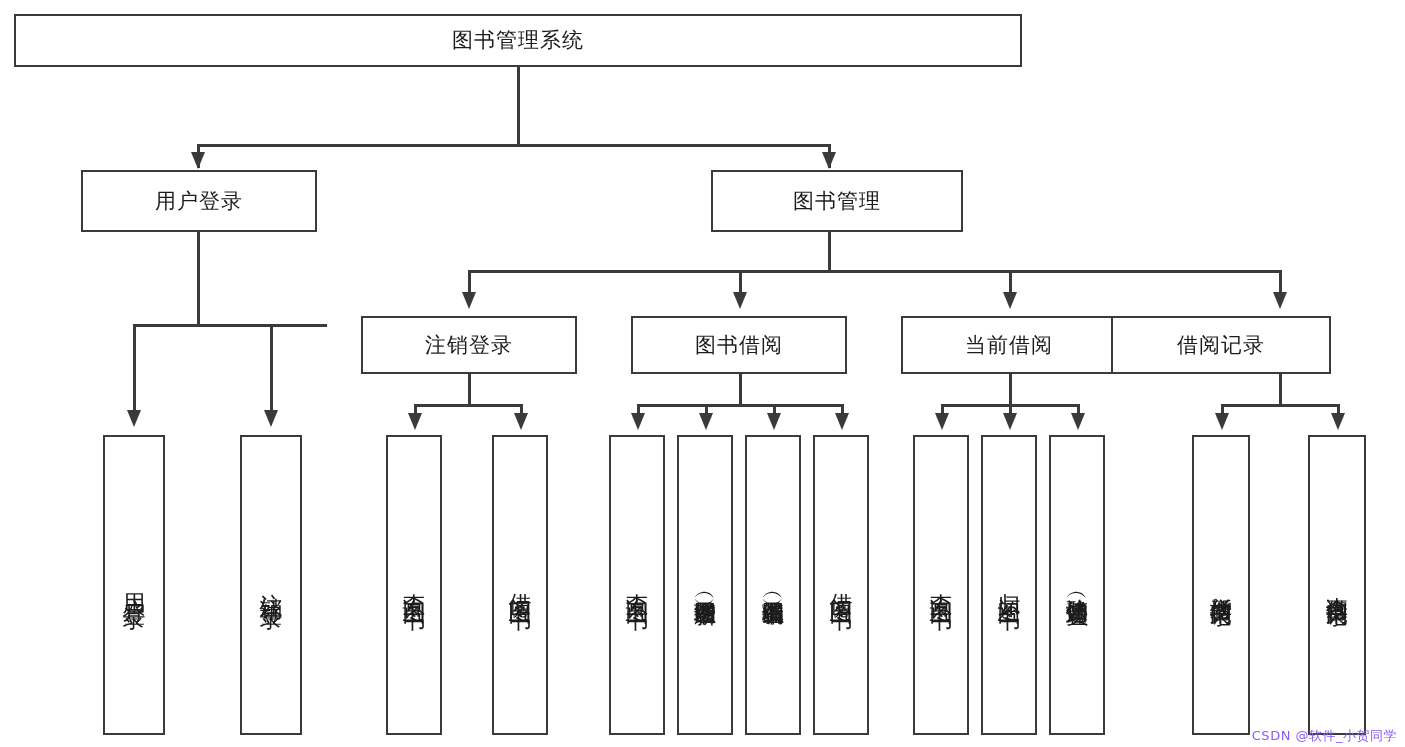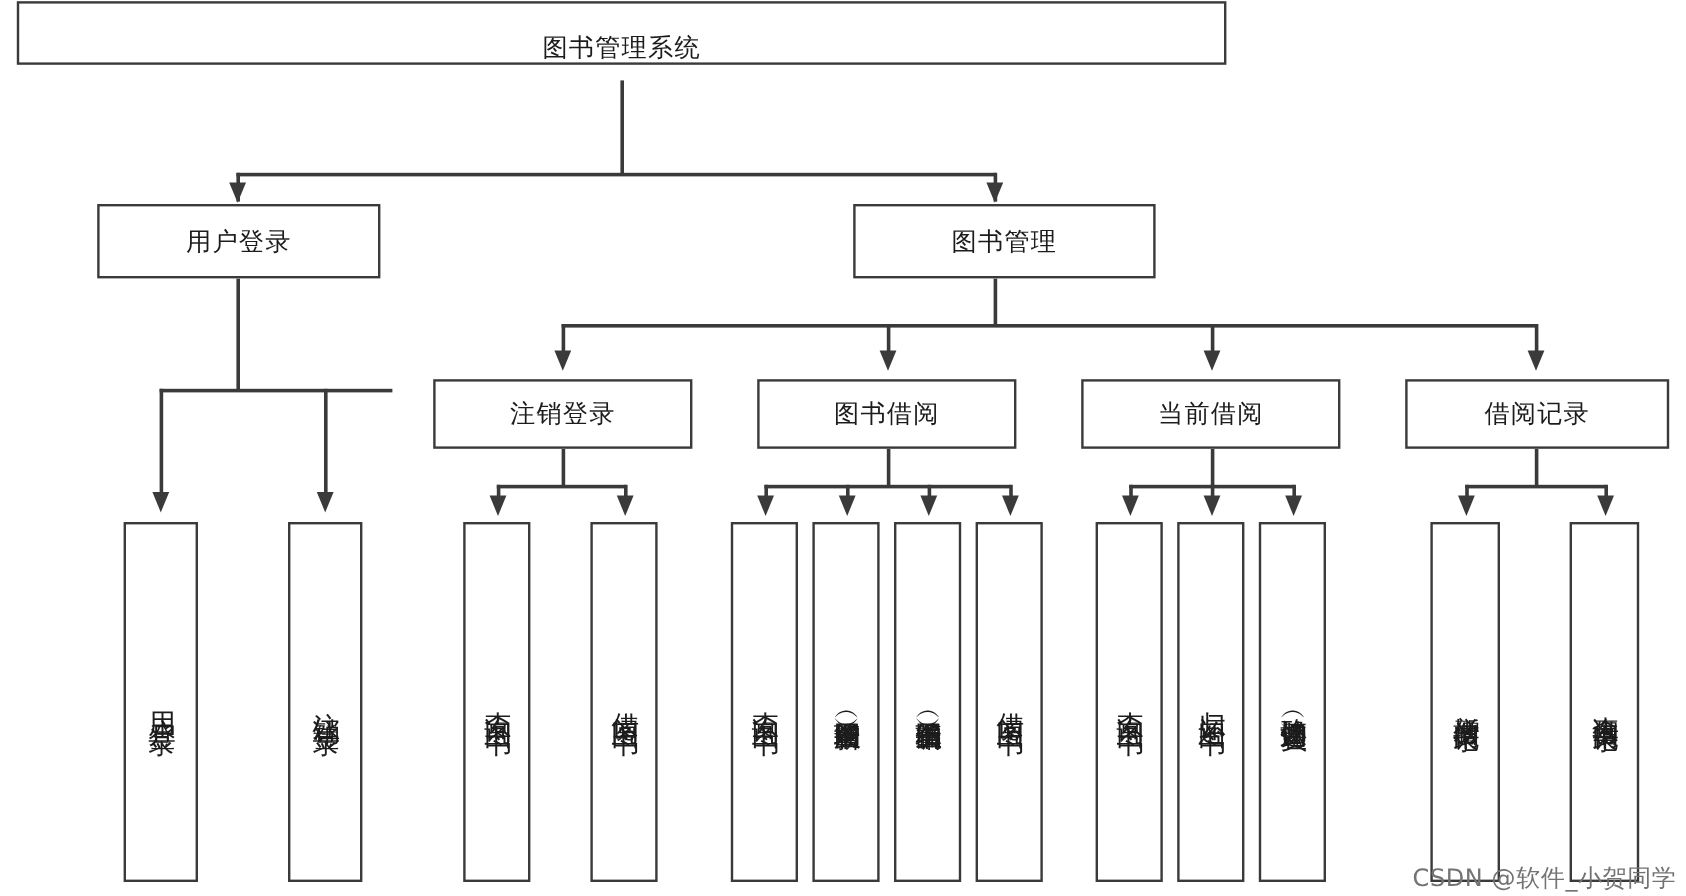--- a/index.html
+++ b/index.html
@@ -66,34 +66,34 @@
     border-left: 7px solid transparent;
     border-right: 7px solid transparent;
     border-top: 17px solid #3a3a3a;
     z-index: 2;
   }
   
   #watermark {
     position: absolute;
     right: 8px;
     bottom: 2px;
-    font-size: 20px;
-    color: #737373;
+    font-size: 13px;
+    color: #8b5cf6;
     letter-spacing: 0.5px;
     white-space: nowrap;
     z-index: 5;
     font-family: "DejaVu Sans", "Liberation Sans", sans-serif;
   }
 </style>
 </head>
 <body>
 
 <div id="canvas">
 
-  <div class="node h-node" style="left:14px; top:1px; width:1008px; height:53px;align-items:flex-end;">
+  <div class="node h-node" style="left:14px; top:14px; width:1008px; height:53px;">
     <span>图书管理系统</span>
   </div>
 
   <div class="vline" style="left:517px; top:67px; width:2.5px; height:78px;"></div>
 
   <div class="hline" style="left:197px; top:144px; width:633px; height:2.5px;"></div>
 
   <div class="vline" style="left:197px; top:144px; height:24px;"></div>
   <div class="arrow" style="left:191px; top:152px;"></div>
   <div class="vline" style="left:828px; top:144px; height:24px;"></div>
@@ -127,21 +127,21 @@
 
   <div class="node h-node" style="left:361px; top:316px; width:216px; height:58px;">
     <span>注销登录</span>
   </div>
   <div class="node h-node" style="left:631px; top:316px; width:216px; height:58px;">
     <span>图书借阅</span>
   </div>
   <div class="node h-node" style="left:901px; top:316px; width:216px; height:58px;">
     <span>当前借阅</span>
   </div>
-  <div class="node h-node" style="left:1171px; top:316px; width:220px; height:58px;">
+  <div class="node h-node" style="left:1111px; top:316px; width:220px; height:58px;">
     <span>借阅记录</span>
   </div>
 
   <div class="vline" style="left:468px; top:374px; height:32px;"></div>
   <div class="hline" style="left:414px; top:404px; width:108px; height:2.5px;"></div>
   <div class="vline" style="left:414px; top:404px; height:18px;"></div>
   <div class="arrow" style="left:408px; top:413px;"></div>
   <div class="vline" style="left:520px; top:404px; height:18px;"></div>
   <div class="arrow" style="left:514px; top:413px;"></div>
 

